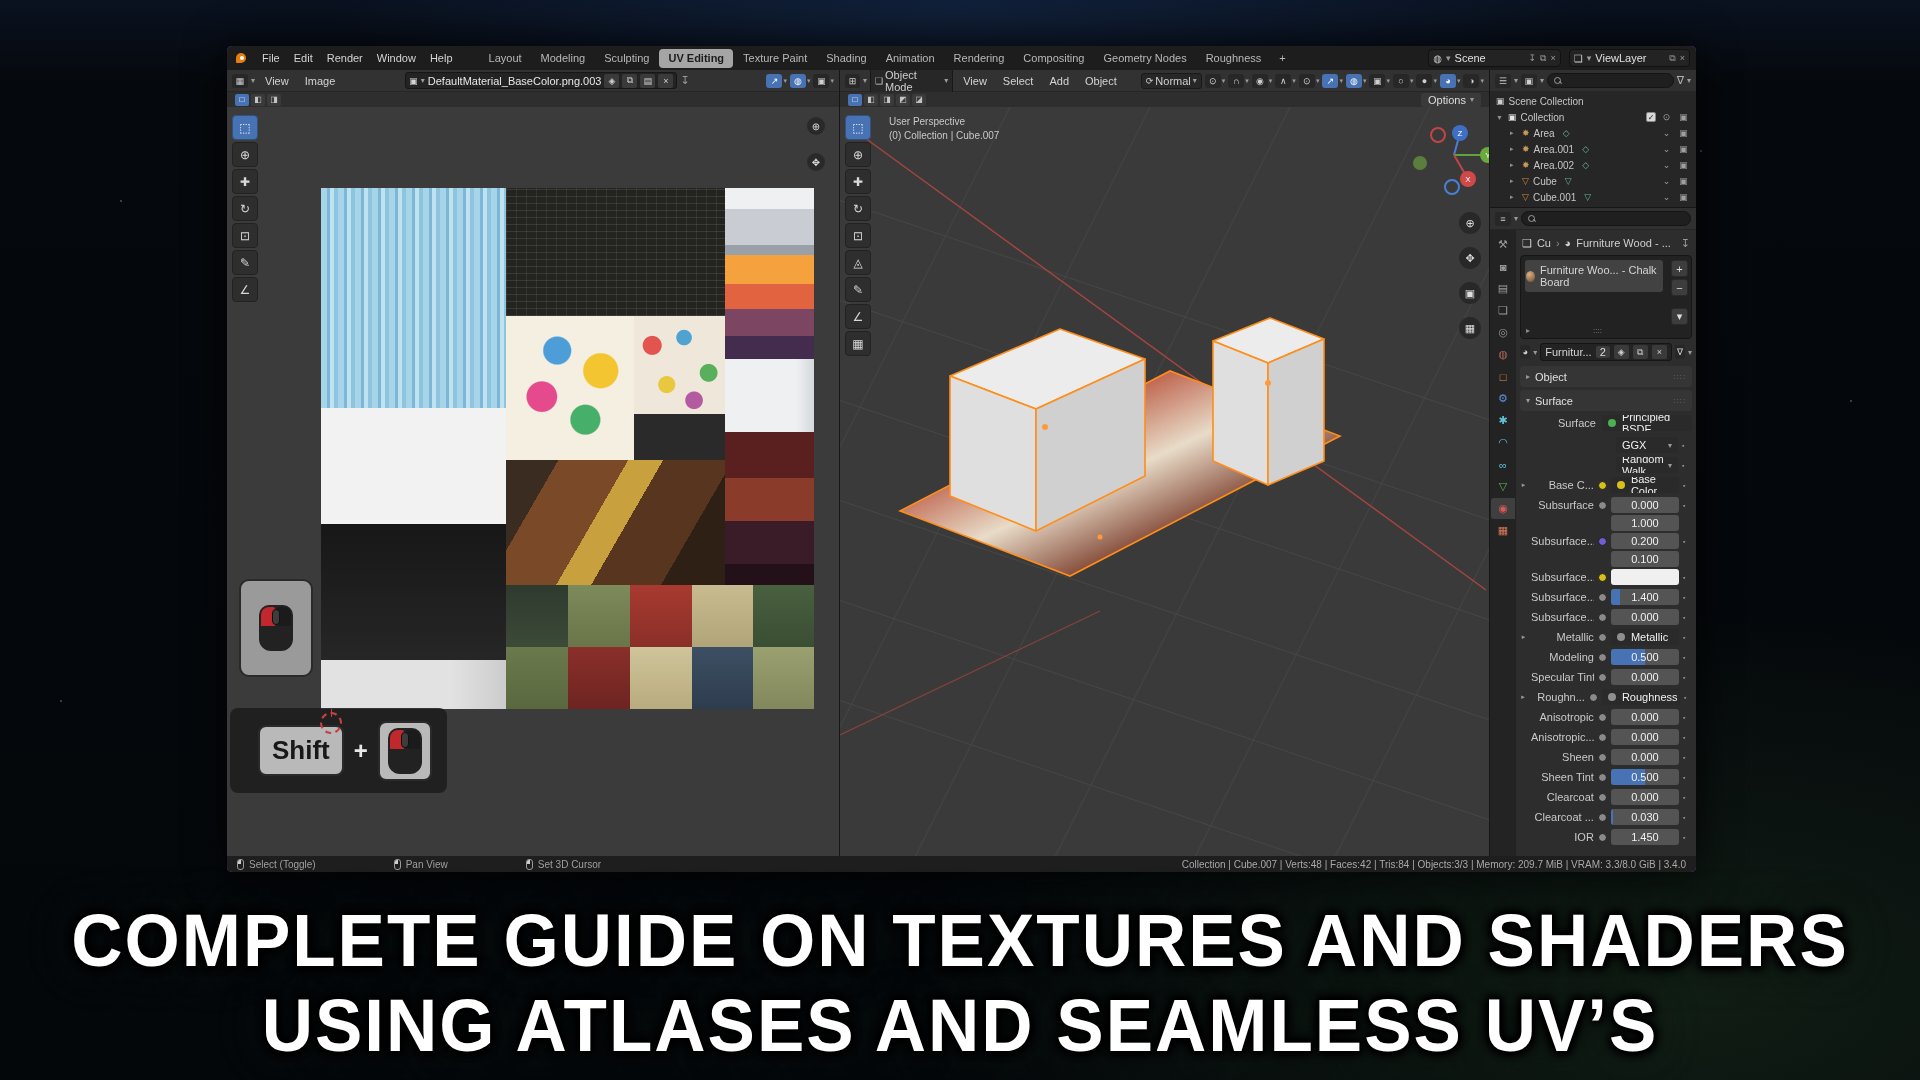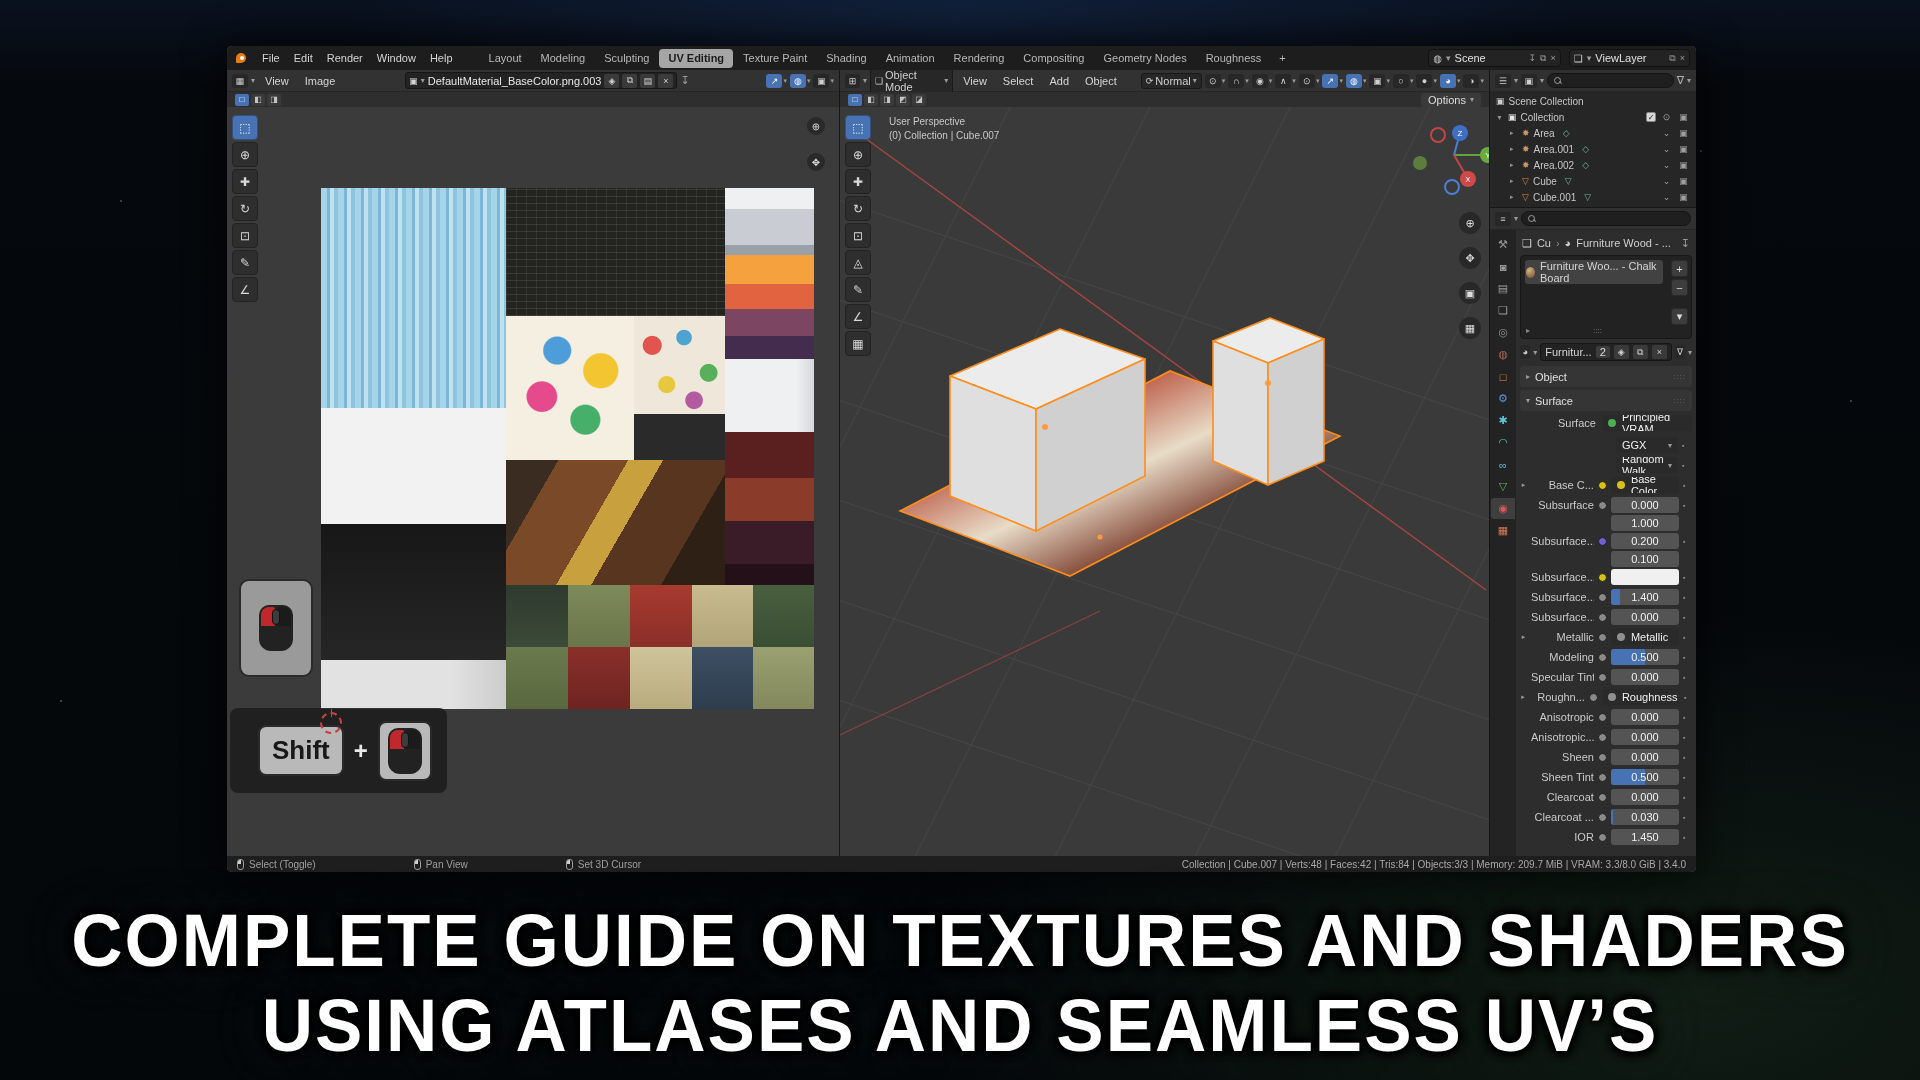--- a/index.html
+++ b/index.html
@@ -100,21 +100,21 @@
   
   .props { flex:1; background:#2d2d2d; position:relative; overflow:hidden; }
   .props .ed-header { background:#303030; }
   .ptabs { position:absolute; left:0; top:22px; bottom:0; width:26px; background:#232323; display:flex; flex-direction:column; align-items:center; padding-top:4px; gap:1px; }
   .ptab { width:24px; height:21px; display:flex; align-items:center; justify-content:center; font-size:11px; border-radius:3px 0 0 3px; }
   .ptab.active { background:#3f3f3f; }
   .pbody { position:absolute; left:26px; top:22px; right:0; bottom:0; background:#2d2d2d; padding:3px 4px 0 4px; overflow:hidden; }
   .crumb { display:flex; align-items:center; gap:5px; height:20px; color:#cfcfcf; padding:0 2px; }
   .crumb .pin { margin-left:auto; color:#9a9a9a; }
   .slot-box { background:#222; border:1px solid #161616; border-radius:4px; height:84px; margin:2px 0; position:relative; padding:4px; }
-  .slot-row { display:flex; align-items:center; gap:5px; background:#424242; border-radius:3px; height:24px; padding:0 1px; width:calc(100% - 24px); }
+  .slot-row { display:flex; align-items:center; gap:5px; background:#424242; border-radius:3px; height:32px; padding:0 1px; width:calc(100% - 24px); }
   .slot-sphere { width:11px; height:11px; border-radius:50%; background:radial-gradient(circle at 35% 30%, #d8b083, #6b4a2d); }
   .slot-side { position:absolute; right:3px; top:4px; display:flex; flex-direction:column; gap:2px; }
   .sq-btn { width:17px; height:17px; background:#3d3d3d; border:1px solid #2a2a2a; border-radius:3px; color:#ddd; display:flex; align-items:center; justify-content:center; font-size:11px; }
   .slot-foot { position:absolute; bottom:3px; left:5px; right:26px; display:flex; justify-content:space-between; color:#8a8a8a; font-size:8px; }
   .mat-row { display:flex; align-items:center; gap:3px; height:22px; }
   .mat-field { flex:1; display:flex; align-items:center; background:#232323; border:1px solid #151515; border-radius:3px; height:18px; padding:0 4px; gap:4px; }
   .count-badge { background:#3c3c3c; border-radius:2px; padding:0 4px; color:#ddd; }
   .panel-hdr { display:flex; align-items:center; gap:5px; height:21px; background:#353535; border-radius:3px; margin-top:3px; padding:0 6px; color:#e0e0e0; }
   .panel-hdr .grip { margin-left:auto; color:#6f6f6f; font-size:8px; letter-spacing:1px; }
   .surface-row { display:flex; align-items:center; height:24px; gap:6px; padding-left:38px; }
@@ -616,21 +616,21 @@
           </div>
           <div class="panel-hdr">
             <span style="font-size:8px;color:#9a9a9a">▾</span>
             <span>Surface</span>
             <span class="grip">::::</span>
           </div>
           <div class="surface-row">
             <span style="color:#c9c9c9">Surface</span>
             <div class="pfield dark" style="flex:1">
               <span class="gdot" style="background:#4caf50"></span>
-              <span>Principled VRAM</span>
+              <span>Principled BSDF</span>
             </div>
           </div>
           <div class="prow" style="padding-left:96px">
             <div class="pfield dd" style="flex:1">
               <span>GGX</span>
               <span class="car">▾</span>
             </div>
             <span class="decor">▪</span>
           </div>
           <div class="prow" style="padding-left:96px">
@@ -839,21 +839,21 @@
                 </div>
                 <span class="decor">▪</span>
               </div>
             </div>
         </div>
       </div>
     </aside>
   </div>
 
   <footer class="statusbar">
-    <div style="display:flex;gap:98px">
+    <div style="display:flex;gap:78px">
         <span class="hint">
           <span class="mini-mouse"></span>
           <span>Select (Toggle)</span>
         </span>
         <span class="hint">
           <span class="mini-mouse"></span>
           <span>Pan View</span>
         </span>
         <span class="hint">
           <span class="mini-mouse"></span>

